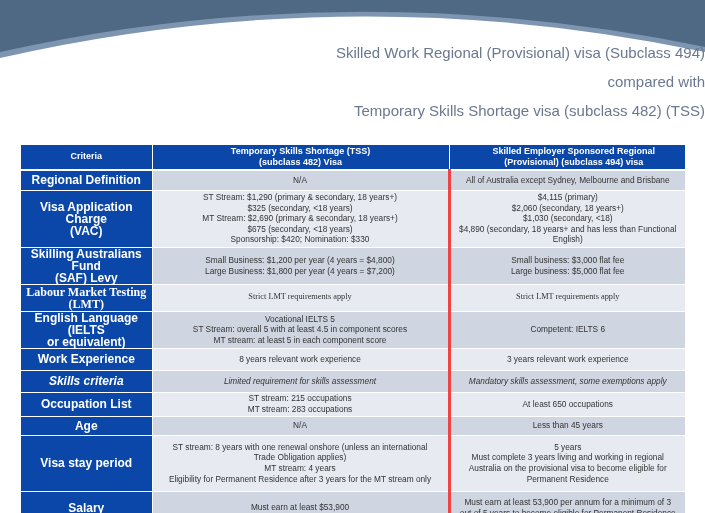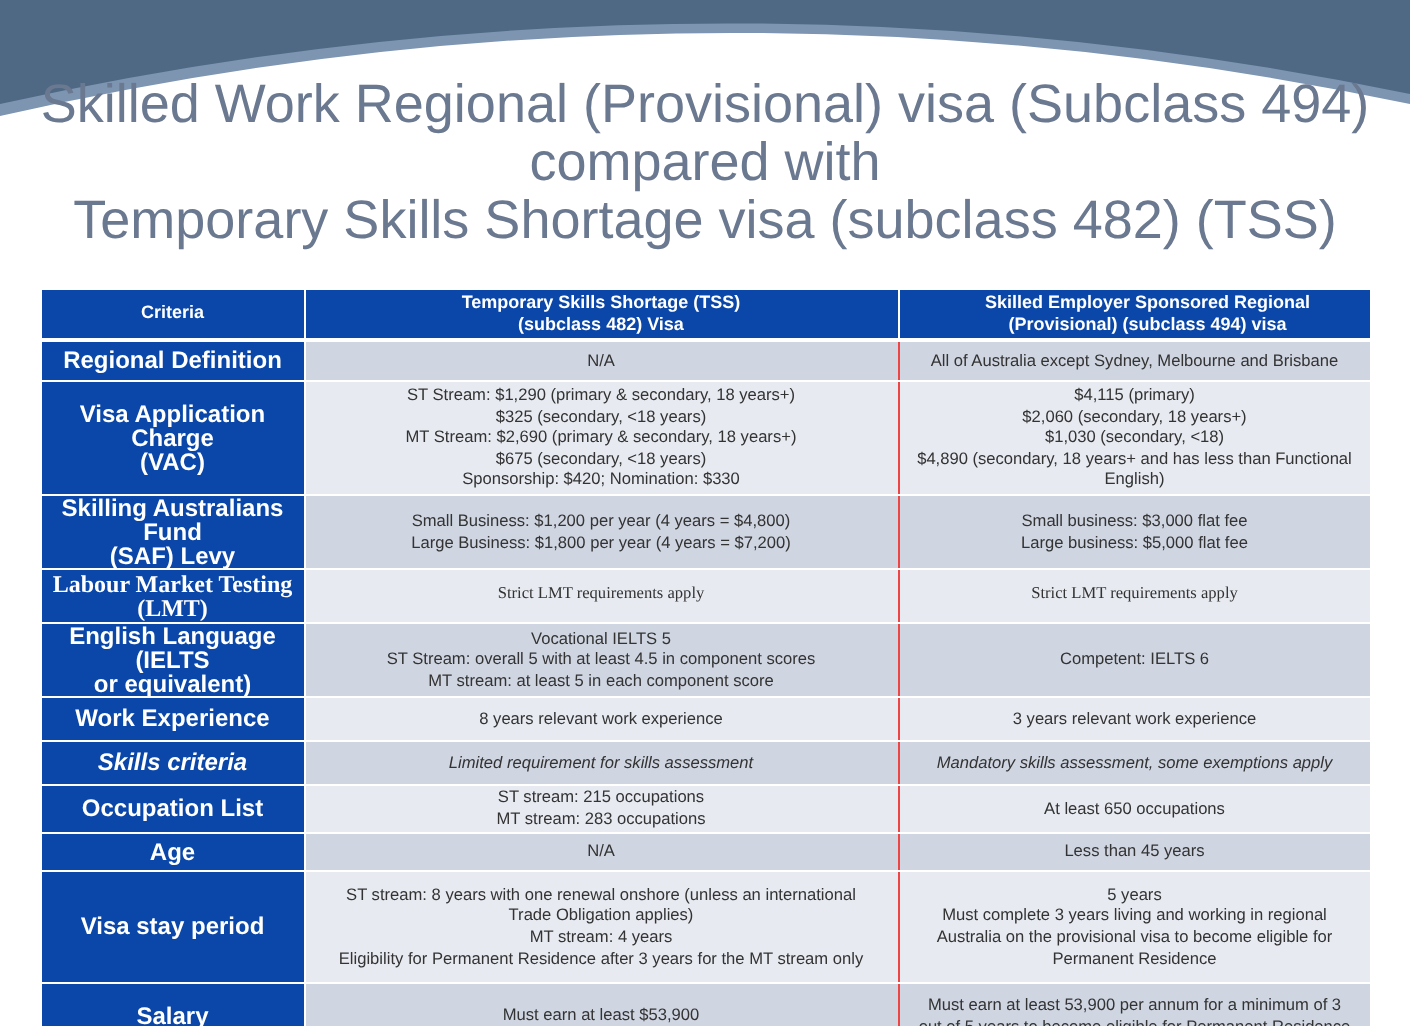--- a/index.html
+++ b/index.html
@@ -4,22 +4,22 @@
 <style>
   html, body { margin: 0; padding: 0; }
   body {
     width: 705px; height: 513px; overflow: hidden; position: relative;
     background: #ffffff;
     font-family: "Liberation Sans", sans-serif;
   }
   .top-band { position: absolute; left: 0; top: 0; width: 705px; height: 70px; }
   .title {
     position: absolute; left: 0; top: 38px; width: 705px;
-    text-align: center; color: #6a7890;
-    font-size: 27px; line-height: 29px; font-weight: normal;
+    text-align: right; color: #6a7890;
+    font-size: 15px; line-height: 29px; font-weight: normal;
   }
   .title div { white-space: nowrap; }
   table.cmp {
     position: absolute; left: 21px; top: 145px;
     width: 664px; border-collapse: collapse; table-layout: fixed;
     font-size: 8.3px; line-height: 10.6px;
   }
   table.cmp col.c1 { width: 131px; }
   table.cmp col.c2 { width: 297px; }
   table.cmp col.c3 { width: 236px; }
@@ -35,21 +35,21 @@
   }
   table.cmp thead th:last-child { border-right: none; padding-left: 16px; }
   table.cmp tbody th {
     background: #0a47a8; color: #ffffff; font-weight: bold;
     font-size: 12px; line-height: 12px;
     border-right: 1px solid #ffffff;
   }
   table.cmp tbody td { color: #333; }
   table.cmp tbody tr.dark td { background: #cfd5e1; }
   table.cmp tbody tr.light td { background: #e7eaf1; }
-  table.cmp tbody td.mid { border-right: 1px solid #ef4444; }
+  table.cmp tbody td.mid { border-right: 3px solid #ef4444; }
   .cell-line { display: block; }
 </style>
 </head>
 <body>
 
 <svg class="top-band" width="705" height="70" viewBox="0 0 705 70" xmlns="http://www.w3.org/2000/svg">
   <path d="M0,0 L705,0 L705,52 Q352,-22 0,58 Z" fill="#7d95b1"></path>
   <path d="M0,0 L705,0 L705,47 Q352,-26 0,52 Z" fill="#4f6985"></path>
 </svg>
 

